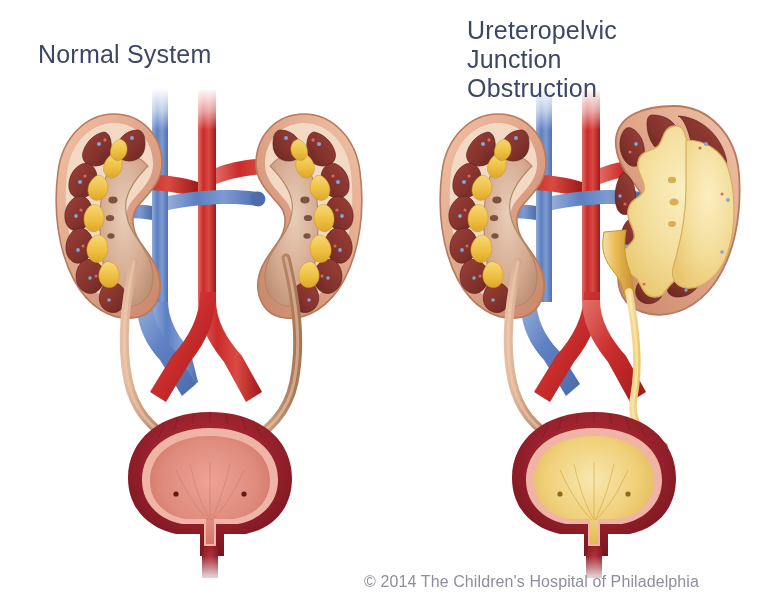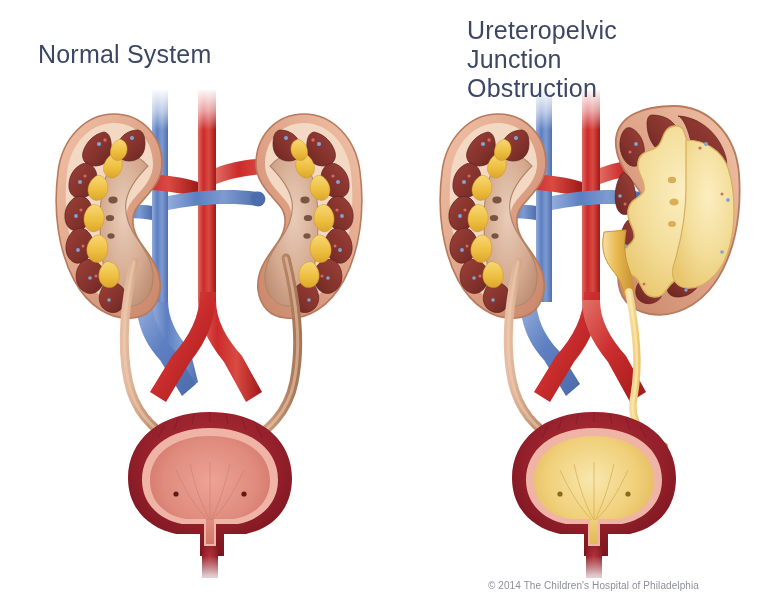--- a/index.html
+++ b/index.html
@@ -4,21 +4,21 @@
 <style>
   html,body{margin:0;padding:0;background:#ffffff;}
   body{width:773px;height:605px;overflow:hidden;
        font-family:"Liberation Sans","DejaVu Sans",sans-serif;}
   #stage{position:relative;width:711px;height:605px;background:#fff;}
   .title{position:absolute;color:#3c4764;font-size:25px;line-height:29px;
          font-weight:400;letter-spacing:.2px;white-space:pre-line;}
   #title-left{left:38px;top:40px;}
   #title-right{left:423px;top:16px;margin-left:44px;}
   #copyright{position:absolute;right:12px;bottom:14px;color:#8e8e9c;
-             font-size:10px;letter-spacing:.1px;}
+             font-size:16px;letter-spacing:.1px;}
   svg{position:absolute;left:0;top:0;}
 </style>
 </head>
 <body>
 
 <div id="stage">
 
   <svg width="773" height="605" viewBox="0 0 773 605">
     <defs>
 

